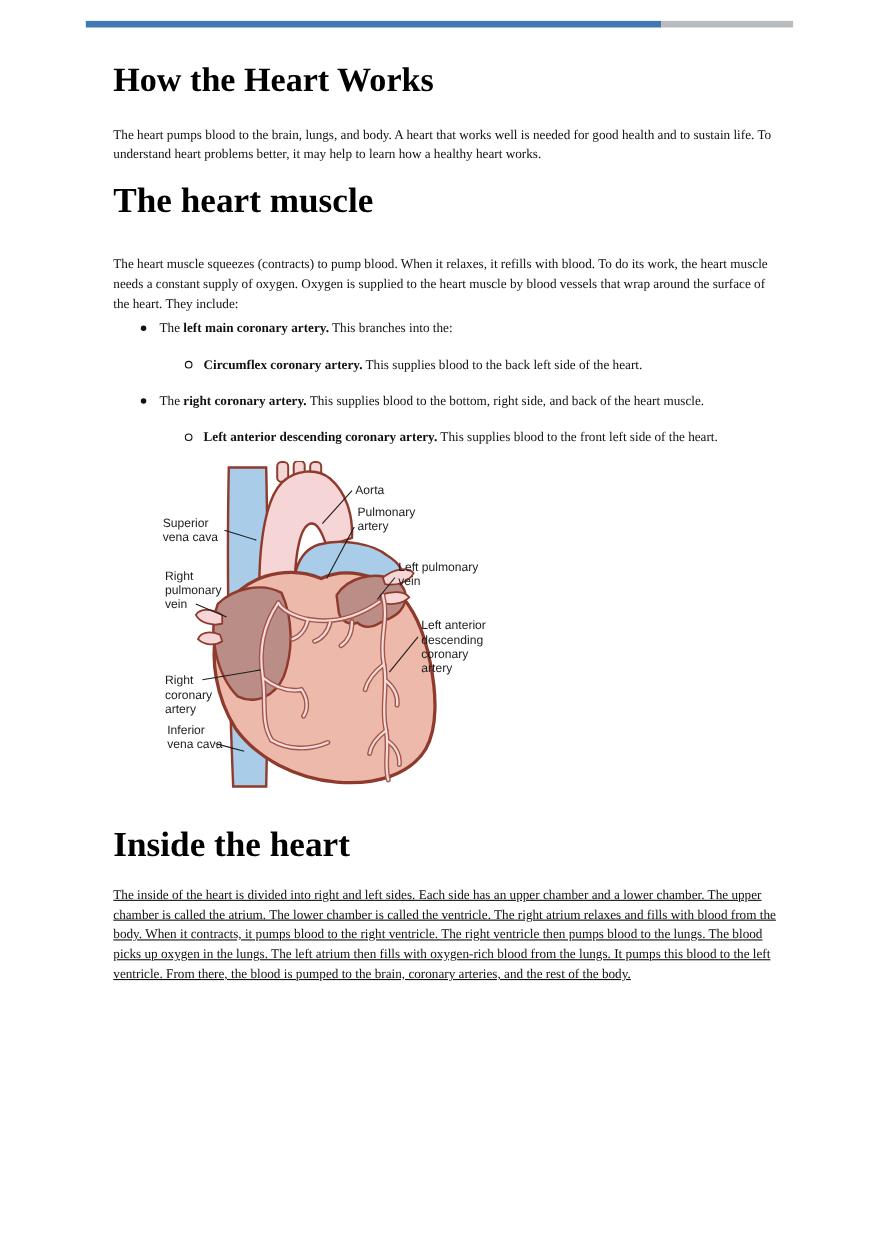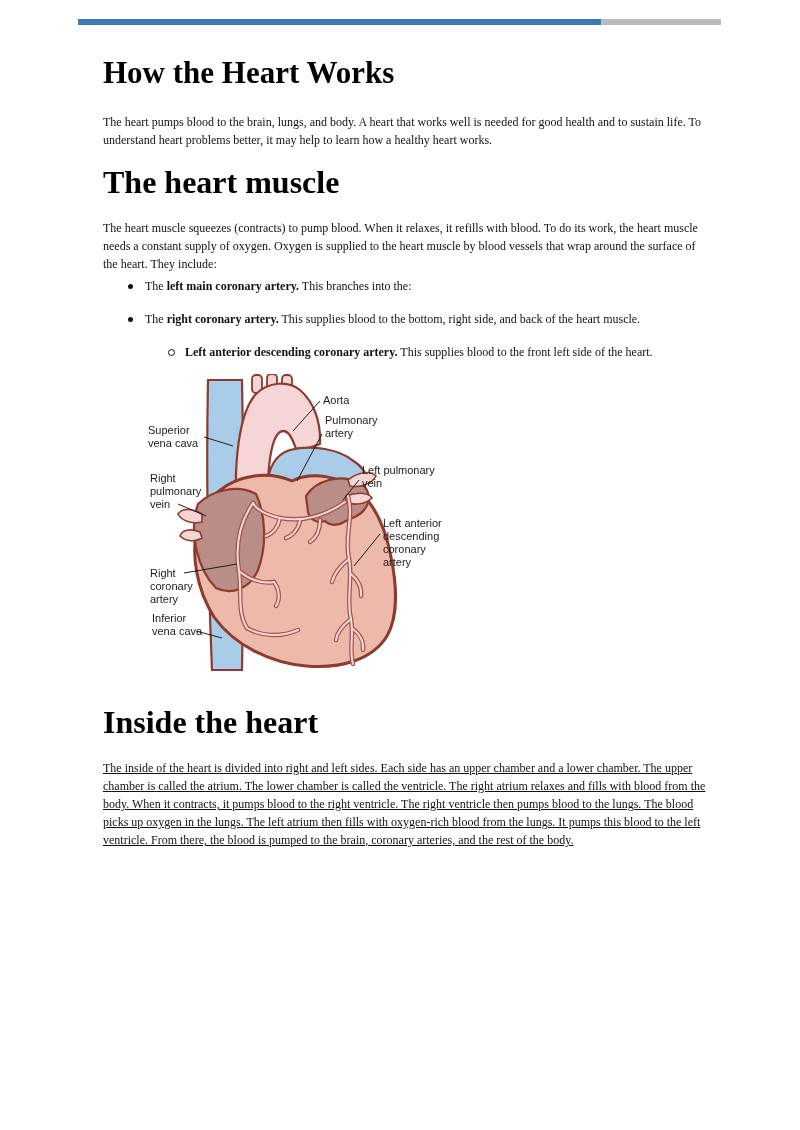--- a/index.html
+++ b/index.html
@@ -8,21 +8,21 @@
   .accent-bar{position:absolute;left:78px;width:643px;display:flex;}
   .accent-bar.top{top:19px;height:6px;}
   .accent-bar .blue{width:81.4%;height:100%;background:var(--accent-blue,#3e79b4);}
   .accent-bar .gray{flex:1;height:100%;background:var(--bar-gray,#b9bcbe);}
   .content{position:absolute;left:103px;top:0;width:608px;}
   h1{margin:55px 0 0 0;font-size:31px;line-height:36px;font-weight:bold;color:#000;}
   h2{font-size:32px;line-height:28px;font-weight:bold;color:#000;margin:0;}
   p{margin:0;font-size:12px;line-height:18px;}
   .mt-p1{margin-top:22px;}
   .mt-h2a{margin-top:19px;}
-  .mt-p2{margin-top:23px;}
+  .mt-p2{margin-top:35px;}
   .list{margin-top:4px;}
   .li{position:relative;padding-left:42px;font-size:12px;line-height:18px;}
   .li.l2{padding-left:82px;}
   .li + .li{margin-top:15px;}
   .m1{position:absolute;left:25px;top:7px;width:5px;height:5px;border-radius:50%;background:#111;}
   .m2{position:absolute;left:65px;top:6px;width:5px;height:5px;border-radius:50%;border:1.5px solid #111;background:#fff;}
   .diagram{display:block;margin:13px 0 0 37px;}
   .dlabel{font-family:"Liberation Sans",sans-serif;font-size:11px;fill:#1c1c1c;}
   .leader{stroke:#1c1c1c;stroke-width:1;fill:none;}
   .vessel-o{stroke:#a5544a;stroke-width:4.5;fill:none;stroke-linecap:round;}
@@ -52,20 +52,24 @@
 
     <h2 class="mt-h2a">The heart muscle</h2>
 
     <p class="mt-p2">The heart muscle squeezes (contracts) to pump blood. When it relaxes, it refills with blood. To do its work, the heart muscle needs a constant supply of oxygen. Oxygen is supplied to the heart muscle by blood vessels that wrap around the surface of the heart. They include:</p>
 
     <div class="list">
       <div class="li l1">
         <span class="m1"></span>
         <span>The </span><b>left main coronary artery.</b><span> This branches into the:</span>
       </div>
+      <div class="li l2">
+        <span class="m2"></span>
+        <b>Circumflex coronary artery.</b><span> This supplies blood to the back left side of the heart.</span>
+      </div>
       <div class="li l1">
         <span class="m1"></span>
         <span>The </span><b>right coronary artery.</b><span> This supplies blood to the bottom, right side, and back of the heart muscle.</span>
       </div>
       <div class="li l2">
         <span class="m2"></span>
         <b>Left anterior descending coronary artery.</b><span> This supplies blood to the front left side of the heart.</span>
       </div>
     </div>
 

